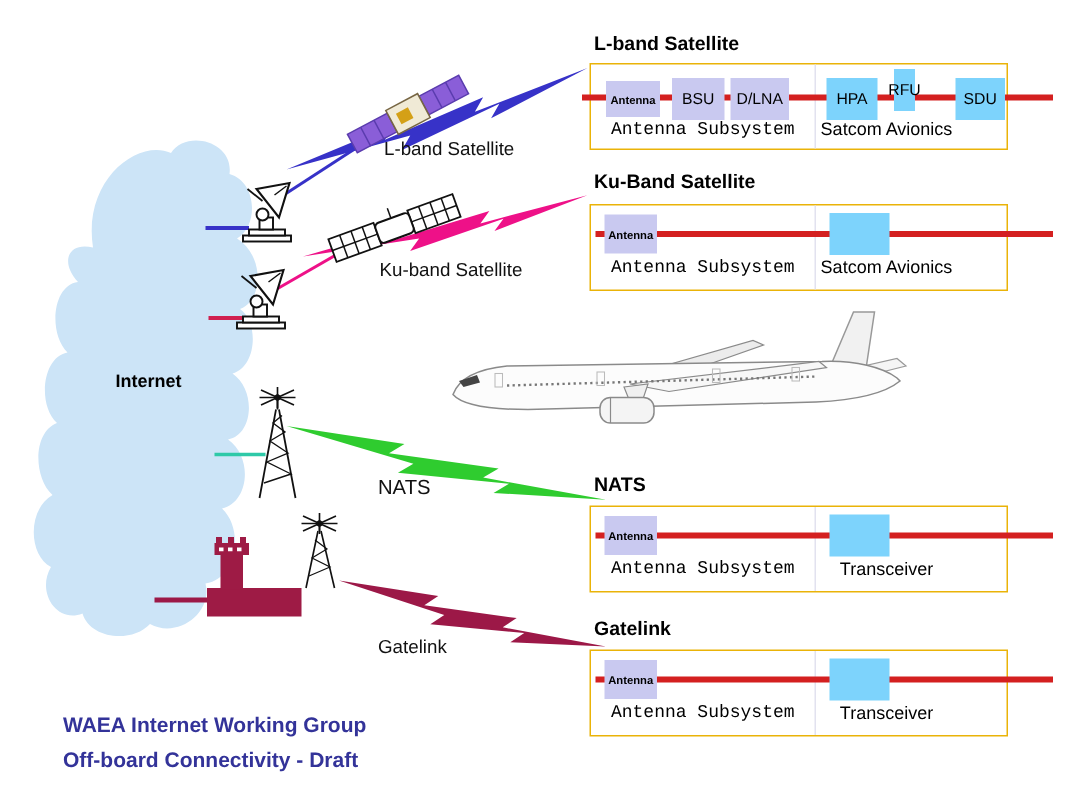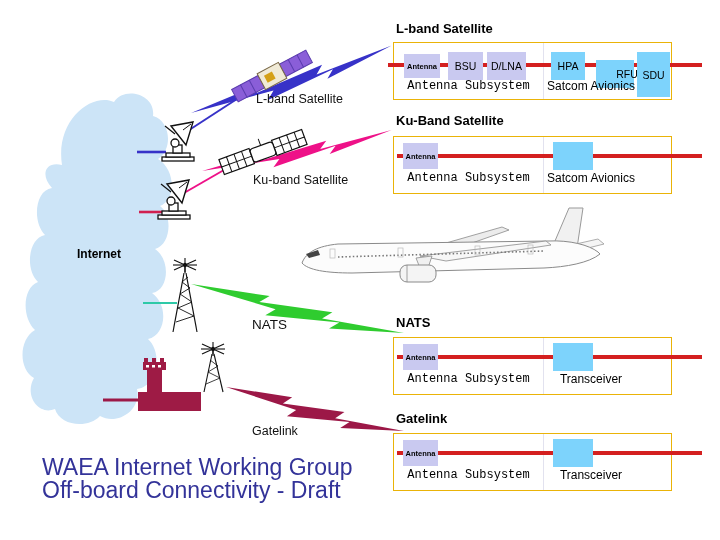--- a/index.html
+++ b/index.html
@@ -9,21 +9,21 @@
   }
   .scene{position:absolute;left:0;top:0;width:720px;height:540px;}
   .abs{position:absolute;}
   
   .internet-label{left:58px;top:247px;width:82px;text-align:center;font-weight:bold;font-size:12px;}
   .link-label{font-size:12.5px;color:#111;}
   .lbl-lband{left:256px;top:92px;}
   .lbl-kuband{left:253px;top:173px;}
   .lbl-nats{left:252px;top:317px;font-size:13.5px;}
   .lbl-gatelink{left:252px;top:424px;}
-  .slide-title{left:42px;top:456px;width:360px;font-weight:normal;font-size:23px;line-height:23px;color:#333399;}
+  .slide-title{left:42px;top:472px;width:360px;font-weight:bold;font-size:14px;line-height:23px;color:#333399;}
   
   .panel-title{font-weight:bold;font-size:13px;left:396px;width:300px;}
   .pt1{top:21px;}.pt2{top:113px;}.pt3{top:315px;}.pt4{top:411px;}
   .panel-body{left:393px;width:277px;height:56px;border:1px solid #eab308;background:#fff;}
   .pb1{top:42px;}.pb2{top:136px;}.pb3{top:337px;}.pb4{top:433px;}
   .divider{position:absolute;left:149px;top:0;width:1px;height:100%;background:#e2e2ef;}
   .redline{position:absolute;height:4px;background:#d42020;z-index:1;}
   .node{position:absolute;display:flex;align-items:center;justify-content:center;
         font-size:10.5px;z-index:2;}
   .lavender{background:#c9c9f0;font-weight:normal;}
@@ -169,22 +169,22 @@
   </div>
 
   <div class="abs panel-title pt1">L-band Satellite</div>
   <div class="abs panel-body pb1 row1">
     <div class="divider"></div>
     <div class="redline" style="left:-6px;width:314px;top:20px;"></div>
     <div class="node lavender antenna-node" style="left:10px;top:11px;width:36px;height:24px;">Antenna</div>
     <div class="node lavender" style="left:54px;top:9px;width:35px;height:28px;">BSU</div>
     <div class="node lavender" style="left:93px;top:9px;width:39px;height:28px;text-align:center;">D/LNA</div>
     <div class="node cyan" style="left:157px;top:9px;width:34px;height:28px;">HPA</div>
-    <div class="node cyan" style="left:202px;top:17px;width:14px;height:28px;padding-left:24px;">RFU</div>
-    <div class="node cyan" style="left:243px;top:9px;width:33px;height:45px;">SDU</div>
+    <div class="node cyan" style="left:202px;top:3px;width:14px;height:28px;">RFU</div>
+    <div class="node cyan" style="left:243px;top:9px;width:33px;height:28px;">SDU</div>
     <div class="sub-label sub-left">Antenna Subsystem</div>
     <div class="sub-label sub-right">Satcom Avionics</div>
   </div>
 
   <div class="abs panel-title pt2">Ku-Band Satellite</div>
   <div class="abs panel-body pb2 rowS">
     <div class="divider"></div>
     <div class="redline" style="left:3px;width:305px;top:17px;"></div>
     <div class="node lavender antenna-node" style="left:9px;top:6px;width:35px;height:26px;">Antenna</div>
     <div class="node cyan" style="left:159px;top:5px;width:40px;height:28px;"></div>

